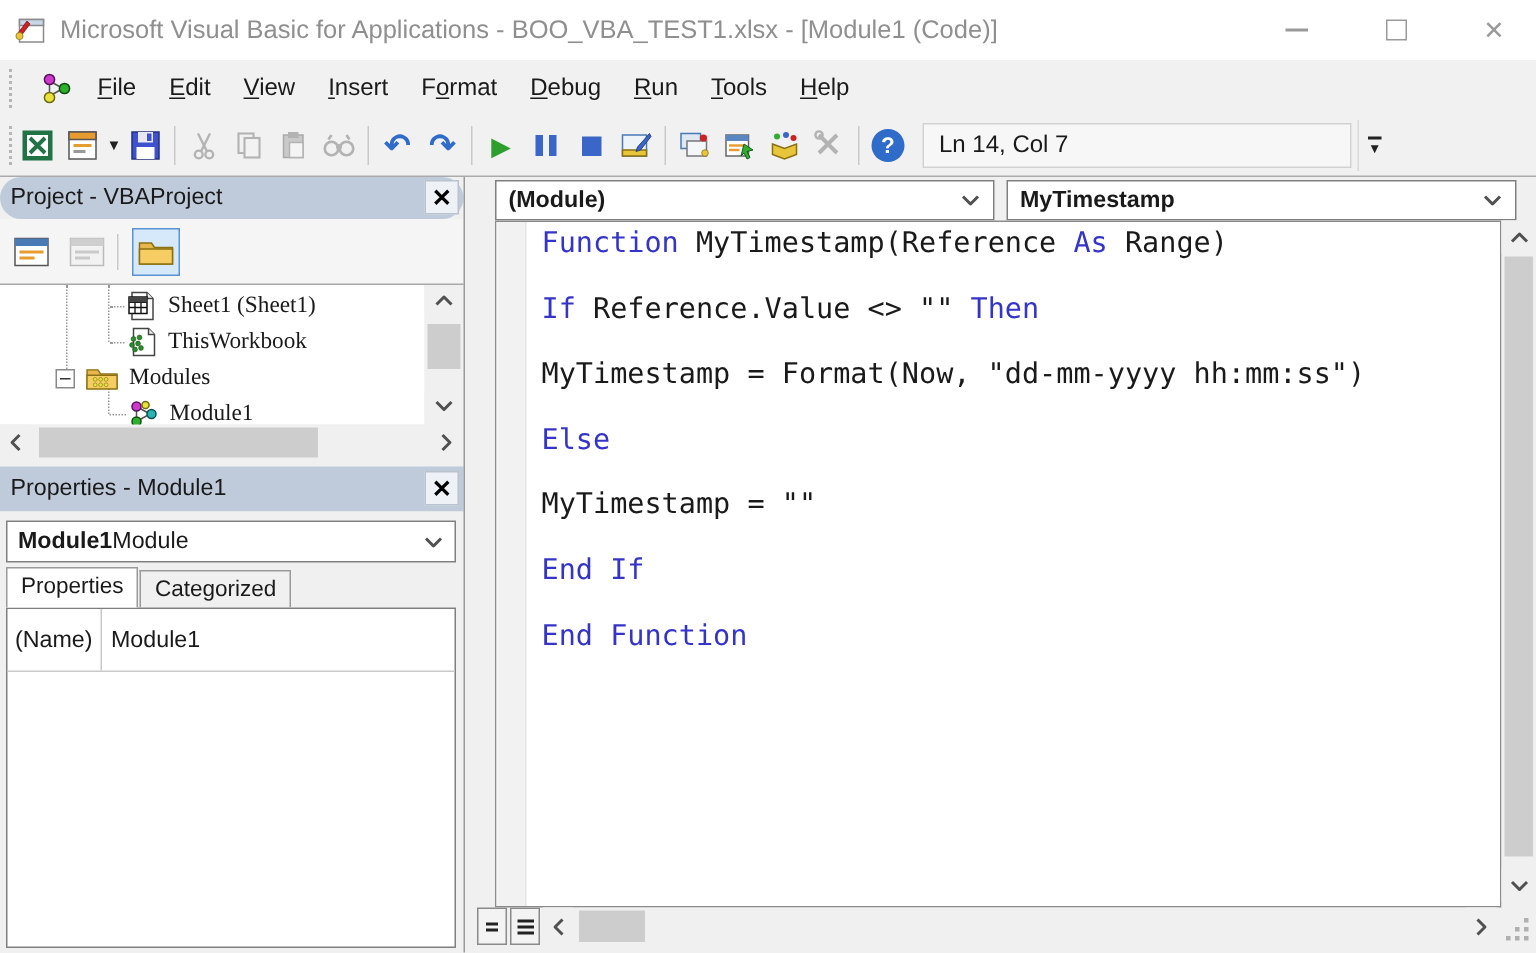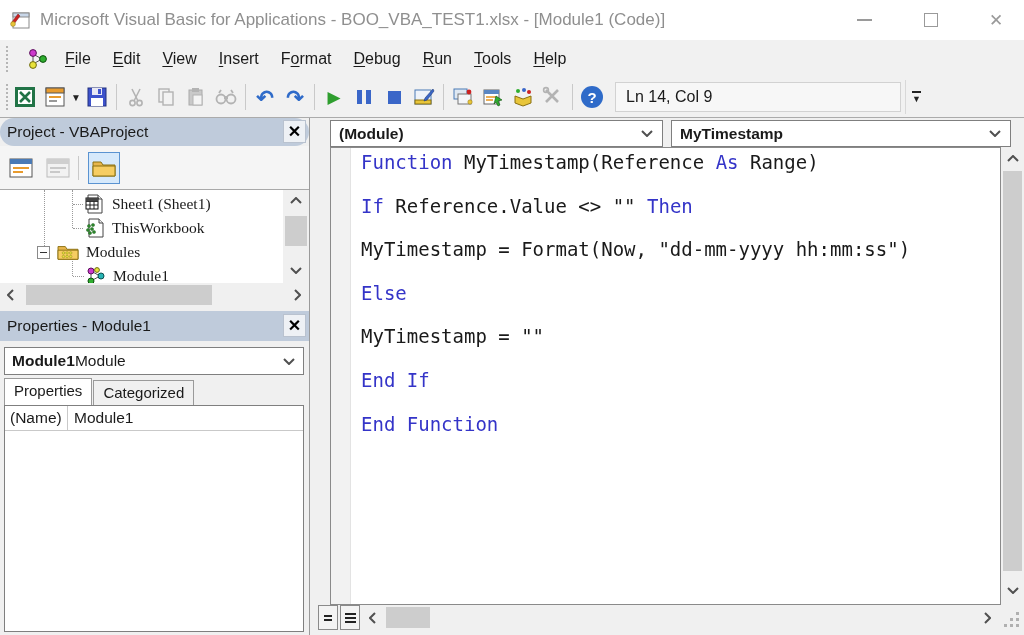--- a/index.html
+++ b/index.html
@@ -79,21 +79,21 @@
   .prop-hdr{left:0;top:311px;width:309px;height:30px;}
   .prop-body{left:0;top:341px;width:309px;height:294px;background:#f0f0f0;}
   .obj-select{left:4px;top:347px;width:300px;height:28px;background:#fff;border:1px solid #7f7f7f;display:flex;align-items:center;padding-left:7px;font-size:15.5px;}
   .obj-select b{font-weight:bold;}
   .obj-chev{position:absolute;right:8px;}
   .tabs{left:4px;top:379px;width:300px;height:26px;display:flex;align-items:flex-end;}
   .tab{font-size:15px;padding:3px 9px 4px 9px;border:1px solid #9a9a9a;border-bottom:none;}
   .tab.active{background:#fff;position:relative;z-index:2;padding-bottom:6px;}
   .tab.inactive{background:#f0f0f0;color:#1a1a1a;margin-left:1px;}
   .prop-grid{left:4px;top:405px;width:300px;height:227px;background:#fff;border:1px solid #7f7f7f;}
-  .prop-row{display:flex;height:25px;border-bottom:1px solid #c9c9c9;font-size:15.5px;}
+  .prop-row{display:flex;height:42px;border-bottom:1px solid #c9c9c9;font-size:15.5px;}
   .prop-key{width:63px;border-right:1px solid #c9c9c9;display:flex;align-items:center;padding-left:5px;}
   .prop-val{flex:1;display:flex;align-items:center;padding-left:6px;}
 
   
   .combo{position:absolute;top:120px;height:27px;background:#fff;border:1px solid #7f7f7f;display:flex;align-items:center;padding-left:8px;font-size:15.5px;font-weight:bold;}
   .combo .chev{position:absolute;right:9px;}
   .code-frame{left:330px;top:147px;width:671px;height:458px;background:#fff;border:1px solid #8a8a8a;}
   .margin-bar{position:absolute;left:0;top:0;width:20px;height:100%;background:#f2f2f2;border-right:1px solid #e3e3e3;}
   #code-lines{position:absolute;left:30px;top:4px;right:2px;bottom:0;font-family:"DejaVu Sans Mono","Liberation Mono",monospace;font-size:19px;line-height:21.8px;white-space:pre;overflow:hidden;}
   .seg-k{color:var(--kw);}
@@ -275,21 +275,21 @@
     <svg width="22" height="22" viewBox="0 0 22 22">
       <path d="M4 4 L16 16 M16 4 L4 16" stroke="#b3b3b3" stroke-width="2.6"></path>
       <circle cx="4" cy="4" r="2.4" fill="none" stroke="#b3b3b3" stroke-width="1.6"></circle>
     </svg>
   </div>
   <div class="tb-sep"></div>
   <div class="tb-btn">
       <span class="help-ic">?</span>
     </div>
   <div class="status-box">
-      <span>Ln 14, Col 9</span>
+      <span>Ln 14, Col 7</span>
     </div>
   <div class="tb-overflow">
     <span class="bar"></span>
     <span class="ar">▼</span>
   </div>
 </div>
 
 <div class="abs panel-hdr proj-hdr">
   <span>Project - VBAProject</span>
   <span class="hdr-x" style="top:2px">

